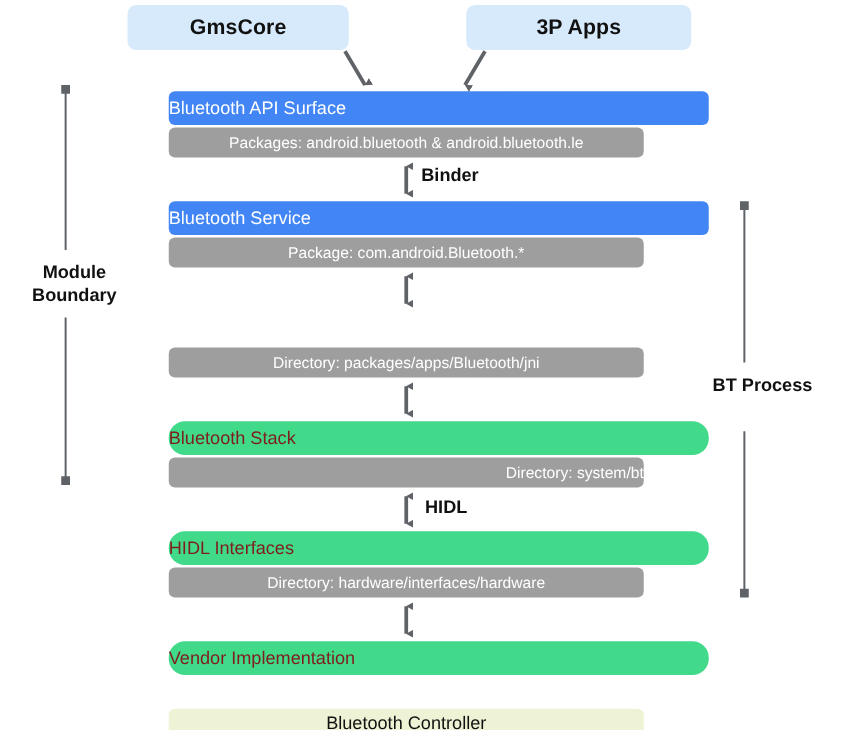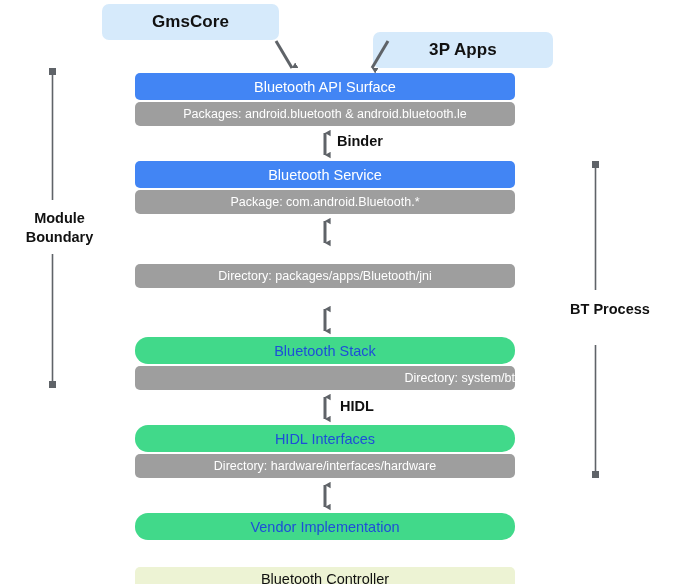--- a/index.html
+++ b/index.html
@@ -19,36 +19,36 @@
     border-radius:7px;
     display:flex;align-items:center;justify-content:center;
     font-size:17px;font-weight:bold;color:#111111;
     letter-spacing:.1px;
   }
   #client-gmscore{left:102px;top:4px;width:177px;}
   #client-3papps{left:373px;top:4px;width:180px;}
 
   
   .layer-main{
-    position:absolute;left:135px;width:380px;height:27px;
+    position:absolute;left:135px;width:432px;height:27px;
     border-radius:5px;
-    display:flex;align-items:center;justify-content:center;
+    display:flex;align-items:center;justify-content:flex-start;
     font-size:14.5px;font-weight:normal;
     white-space:nowrap;
   }
   .layer-sub{
     position:absolute;left:135px;width:380px;height:24px;
     border-radius:5px;
     background:#9E9E9E;color:#ffffff;
     display:flex;align-items:center;justify-content:center;
     font-size:12.5px;
     white-space:nowrap;
   }
   .txt-white{color:#ffffff;}
-  .txt-black{color:#1d4ed8;border-radius:13px;}
+  .txt-black{color:#7f1d1d;border-radius:13px;}
 
   
   .edge-label{
     position:absolute;
     font-size:14.5px;font-weight:bold;color:#111111;
     white-space:nowrap;
   }
 
   
   .bracket-label{
@@ -61,39 +61,39 @@
 </style>
 </head>
 <body>
 
 <div id="canvas">
 
   <div class="client-box" id="client-gmscore" style="background:#D6EAFB;">
     <span>GmsCore</span>
   </div>
 
-  <div class="client-box" id="client-3papps" style="background:#D6EAFB;margin-top:28px;">
+  <div class="client-box" id="client-3papps" style="background:#D6EAFB;">
     <span>3P Apps</span>
   </div>
 
   <div class="layer-main txt-white" style="top:73px;background:#4285F4;">
     <span>Bluetooth API Surface</span>
   </div>
   <div class="layer-sub" style="top:102px;">
     <span>Packages: android.bluetooth &amp; android.bluetooth.le</span>
   </div>
 
   <div class="layer-main txt-white" style="top:161px;background:#4285F4;">
     <span>Bluetooth Service</span>
   </div>
   <div class="layer-sub" style="top:190px;">
     <span>Package: com.android.Bluetooth.*</span>
   </div>
 
-  <div class="layer-sub" style="top:264px;">
+  <div class="layer-sub" style="top:278px;">
     <span>Directory: packages/apps/Bluetooth/jni</span>
   </div>
 
   <div class="layer-main txt-black" style="top:337px;background:#41D98A;">
     <span>Bluetooth Stack</span>
   </div>
   <div class="layer-sub" style="top:366px;justify-content:flex-end;">
     <span>Directory: system/bt</span>
   </div>
 

